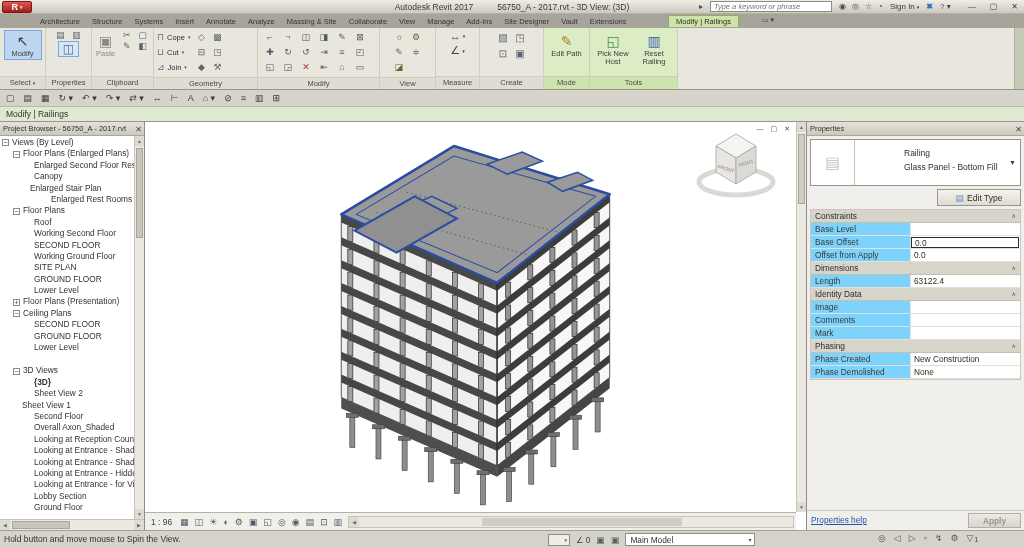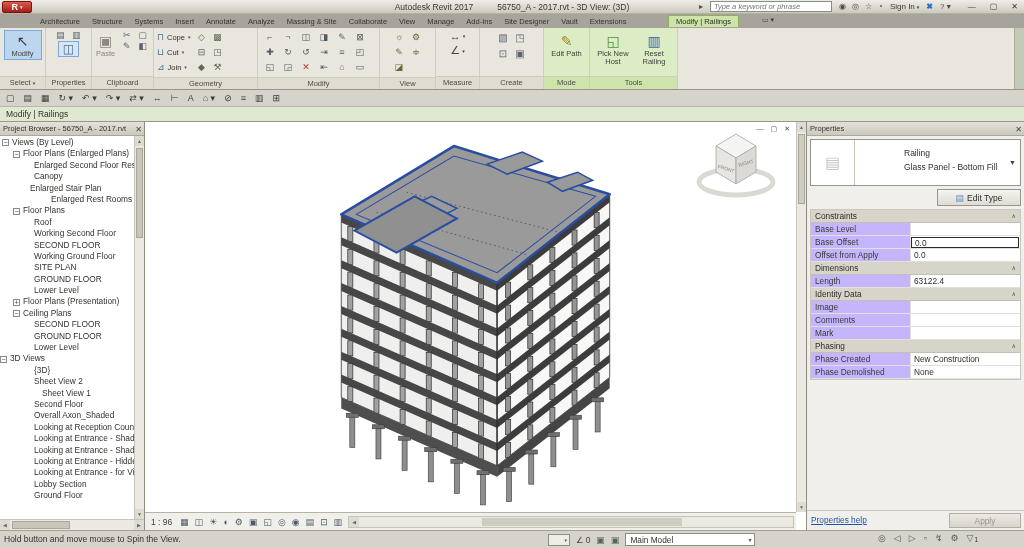--- a/index.html
+++ b/index.html
@@ -87,21 +87,21 @@
     background:linear-gradient(#e5e2d9,#cbc8be);border-bottom:1px solid #aaa79d;
     font-size:7.5px;line-height:13px;padding:0 3px;color:#33322d;white-space:nowrap;overflow:hidden;}
   .palette-close{position:absolute;right:2px;top:1px;font-size:8px;color:#44433d;}
   .tree{position:absolute;top:14px;left:0;right:10px;bottom:11px;overflow:hidden;background:#fff;padding-top:1px;}
   .trow{height:11.4px;line-height:11.4px;font-size:8.3px;white-space:nowrap;overflow:hidden;color:#33322d;display:flex;align-items:center;}
   .twisty{display:inline-block;width:7px;height:7px;border:1px solid #8a8a8a;background:#fff;
     font-size:7px;line-height:5px;text-align:center;margin-right:3px;flex:none;color:#444;}
   .exp-none .twisty{visibility:hidden;}
   .exp-minus .twisty::before{content:"−";}
   .exp-plus .twisty::before{content:"+";}
-  .trow.bold{font-weight:normal;}
+  .trow.bold{font-weight:bold;}
   .vscroll{position:absolute;top:14px;right:0;bottom:11px;width:10px;background:#ece9e2;border-left:1px solid #c6c3ba;}
   .vscroll .arr{position:absolute;left:0;right:0;height:10px;font-size:5px;text-align:center;line-height:10px;color:#6b6a64;background:#dedbd2;}
   .vscroll .arr.up{top:0;} .vscroll .arr.dn{bottom:0;}
   .vthumb{position:absolute;left:1px;right:1px;top:12px;height:90px;background:#c8c5bb;border:1px solid #aoa;border:1px solid #a9a69c;}
   .hscroll{position:absolute;left:0;right:0;bottom:0;height:11px;background:#ece9e2;border-top:1px solid #c6c3ba;}
   .hscroll .arr{position:absolute;top:0;bottom:0;width:10px;font-size:5px;text-align:center;line-height:10px;color:#6b6a64;background:#dedbd2;}
   .hscroll .arr.lf{left:0;} .hscroll .arr.rt{right:0;}
   .hthumb{position:absolute;top:1px;bottom:1px;left:12px;width:58px;background:#c8c5bb;border:1px solid #a9a69c;}
 
   
@@ -131,33 +131,33 @@
   .comborow{position:absolute;top:67px;left:3px;right:3px;height:17px;display:flex;gap:3px;}
   .railsel{flex:1;background:#f4f3ef;border:1px solid #98958c;font-size:8.5px;line-height:15px;
     padding:0 4px;position:relative;color:#2f2e2a;margin-top:37px;}
   .railsel .caret{position:absolute;right:3px;top:0;font-size:6px;color:#44433d;}
   .edittype{width:84px;background:linear-gradient(#f4f3ef,#dedbd2);border:1px solid #98958c;
     font-size:8.5px;display:flex;align-items:center;justify-content:center;gap:3px;color:#2f2e2a;
     font-family:"Liberation Sans",sans-serif;}
   .edittype .eticon{color:#6b8fc3;font-size:9px;}
   .pgrid{position:absolute;top:87px;left:3px;right:3px;border:1px solid #c9c6bd;background:#fff;}
   .prow{display:flex;height:13px;line-height:12px;font-size:8.3px;border-bottom:1px solid #e2e0da;align-items:center;}
-  .prow .plabel{width:100px;padding-left:4px;background:#c4b5fd;border-right:1px solid #e2e0da;
+  .prow .plabel{width:100px;padding-left:4px;background:#7dd3fc;border-right:1px solid #e2e0da;
     color:#3a3935;height:100%;overflow:hidden;white-space:nowrap;}
   .prow .pval{flex:1;padding-left:3px;background:#fff;height:100%;overflow:hidden;white-space:nowrap;}
   .prow .gchev{display:none;}
   .prow.group{background:#d7d4ca;border-bottom:1px solid #c2bfb5;}
   .prow.group .plabel{background:transparent;border-right:none;width:auto;flex:1;color:#2e2d29;}
   .prow.group .gchev{display:block;margin-right:4px;font-size:6px;color:#55544e;}
   .prow.boxed .pval{border:1px solid #2b2b2b;height:11px;line-height:10px;margin-right:1px;}
   .propsfoot{position:absolute;left:0;right:0;bottom:0;height:20px;background:#f0efeb;border-top:1px solid #c8c6bf;}
   .propshelp{position:absolute;left:4px;top:4px;font-size:8.3px;color:#1f55a4;text-decoration:underline;}
-  .applybtn{position:absolute;right:3px;top:2px;width:72px;height:15px;background:linear-gradient(#ece9e2,#d8d5cc);
+  .applybtn{position:absolute;right:3px;top:2px;width:53px;height:15px;background:linear-gradient(#ece9e2,#d8d5cc);
     border:1px solid #b0aea6;font-size:8.3px;color:#979590;text-align:center;line-height:13px;
-    font-family:"Liberation Sans",sans-serif;}
+    font-family:"Liberation Sans",sans-serif;font-weight:bold;}
 
   
   .statusbar{position:absolute;left:0;right:0;bottom:0;height:18px;background:#d6d3ca;border-top:1px solid #a3a096;
     font-size:8.5px;color:#33322d;}
   .sb-msg{position:absolute;left:4px;top:0;line-height:17px;white-space:nowrap;}
   .sb-mid{position:absolute;left:548px;top:2px;display:flex;align-items:center;gap:6px;}
   .sb-combo-sm{width:22px;height:12px;border:1px solid #8f8c83;background:#efede7;font-size:5px;text-align:right;
     padding-right:2px;line-height:11px;color:#55544e;}
   .sb-workset{display:flex;gap:2px;align-items:center;color:#44433d;}
   .sb-ico{font-size:9px;color:#55625e;}
@@ -536,36 +536,36 @@
           <div class="trow exp-none" style="padding-left: 24px;">
             <span class="twisty"></span>
             <span class="tlabel">GROUND FLOOR</span>
           </div>
 
           <div class="trow exp-none" style="padding-left: 24px;">
             <span class="twisty"></span>
             <span class="tlabel">Lower Level</span>
           </div>
 
-          <div class="trow exp-minus" style="">
+          <div class="trow exp-minus" style="padding-left: 13px; margin-top: 12px;">
             <span class="twisty"></span>
             <span class="tlabel">3D Views</span>
           </div>
 
           <div class="trow exp-none bold" style="padding-left: 24px;">
             <span class="twisty"></span>
             <span class="tlabel">{3D}</span>
           </div>
 
           <div class="trow exp-none" style="padding-left: 24px;">
             <span class="twisty"></span>
             <span class="tlabel">Sheet View 2</span>
           </div>
 
-          <div class="trow exp-none" style="padding-left: 32px;">
+          <div class="trow exp-none" style="padding-left: 12px;">
             <span class="twisty"></span>
             <span class="tlabel">Sheet View 1</span>
           </div>
 
           <div class="trow exp-none" style="padding-left: 24px;">
             <span class="twisty"></span>
             <span class="tlabel">Second Floor</span>
           </div>
 
           <div class="trow exp-none" style="padding-left: 24px;">

